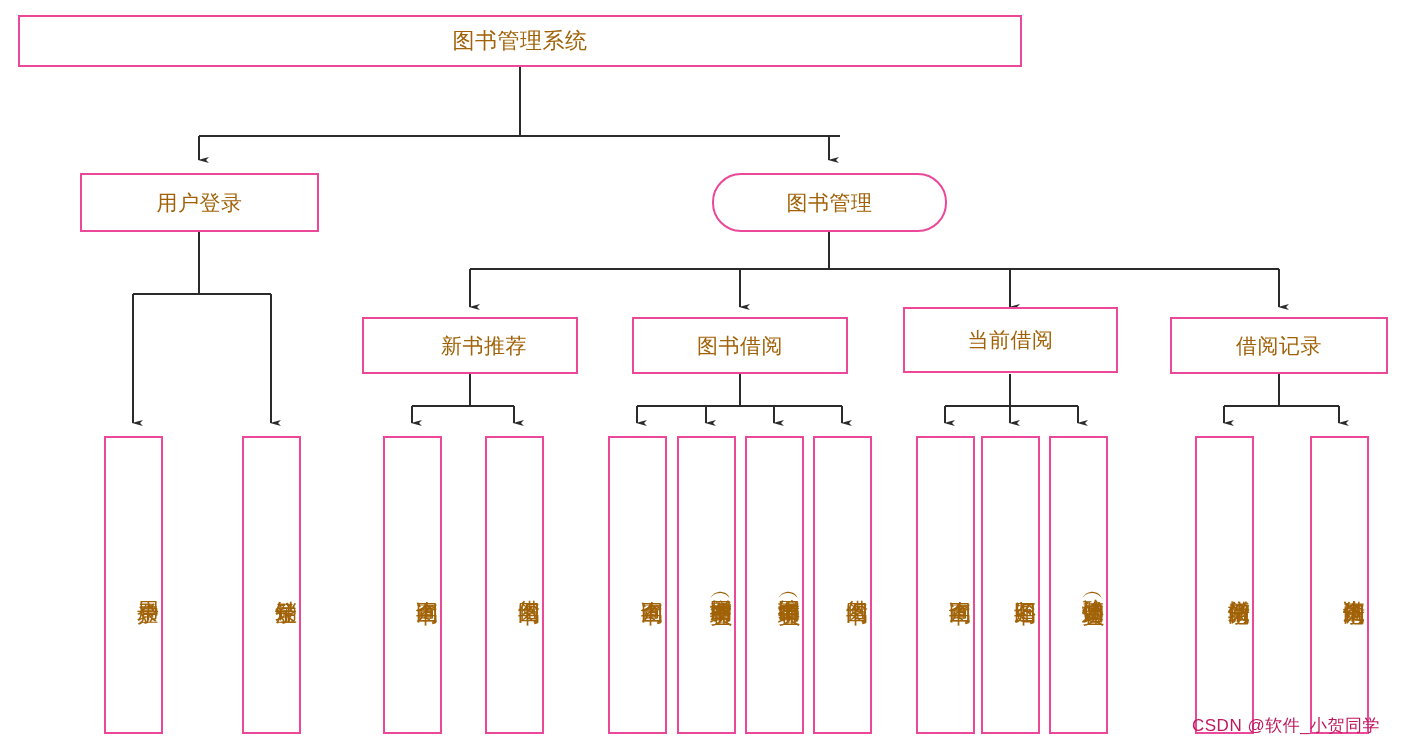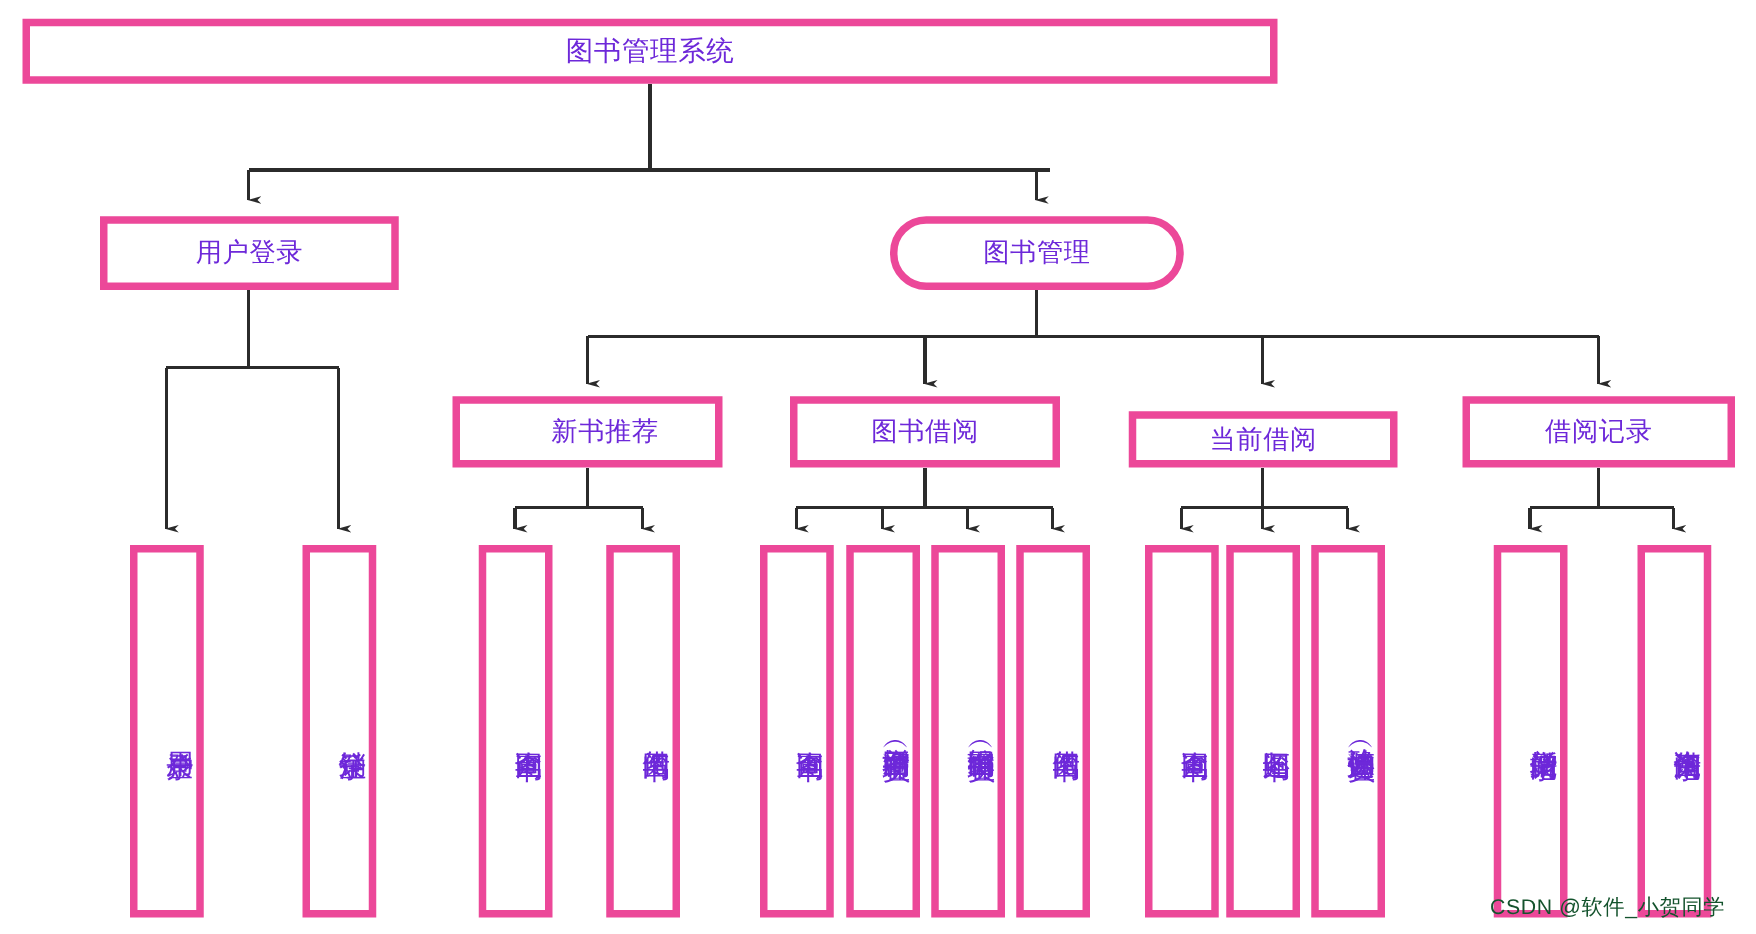--- a/index.html
+++ b/index.html
@@ -23,25 +23,25 @@
     left: 0;
     top: 0;
     width: 1405px;
     height: 747px;
     pointer-events: none;
   }
   .node {
     position: absolute;
     box-sizing: border-box;
     background: #ffffff;
-    border: 6px solid #ec4899;
+    border: 2px solid #ec4899;
     display: flex;
     align-items: center;
     justify-content: center;
-    color: #6d28d9;
+    color: #a16207;
     text-align: center;
   }
   .node.horiz {
     font-size: 21px;
     letter-spacing: 0.5px;
     line-height: 1.2;
   }
   .node.root {
     font-size: 22px;
   }
@@ -56,21 +56,21 @@
     justify-content: center;
   }
   .node.vert .label {
     writing-mode: vertical-rl;
     text-orientation: upright;
     display: block;
     white-space: nowrap;
   }
   .watermark {
     position: absolute;
-    color: #14532d;
+    color: #be185d;
     font-size: 17px;
     letter-spacing: 0.5px;
     white-space: nowrap;
     user-select: none;
     text-align: right;
   }
 </style>
 </head>
 <body>
 
@@ -136,21 +136,21 @@
   <div class="node horiz" style="left:712px; top:173px; width:235px; height:59px;border-radius:29px;">
     <span class="label">图书管理</span>
   </div>
 
   <div class="node horiz" style="left:362px; top:317px; width:216px; height:57px;padding-left:28px;">
     <span class="label">新书推荐</span>
   </div>
   <div class="node horiz" style="left:632px; top:317px; width:216px; height:57px;align-items:center;">
     <span class="label">图书借阅</span>
   </div>
-  <div class="node horiz" style="left:903px; top:329px; width:215px; height:45px;">
+  <div class="node horiz" style="left:903px; top:307px; width:215px; height:66px;">
     <span class="label">当前借阅</span>
   </div>
   <div class="node horiz" style="left:1170px; top:317px; width:218px; height:57px;">
     <span class="label">借阅记录</span>
   </div>
 
   <div class="node vert" style="left:104px; top:436px; width:59px; height:298px;">
     <span class="label">用户登录</span>
   </div>
   <div class="node vert" style="left:242px; top:436px; width:59px; height:298px;">

